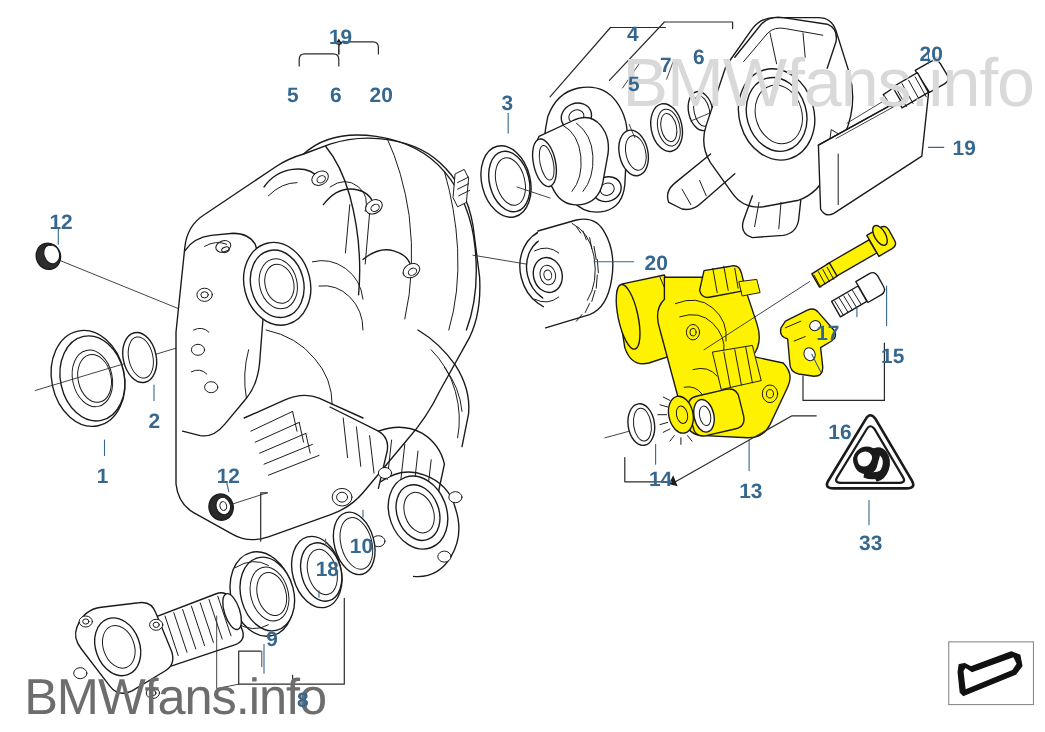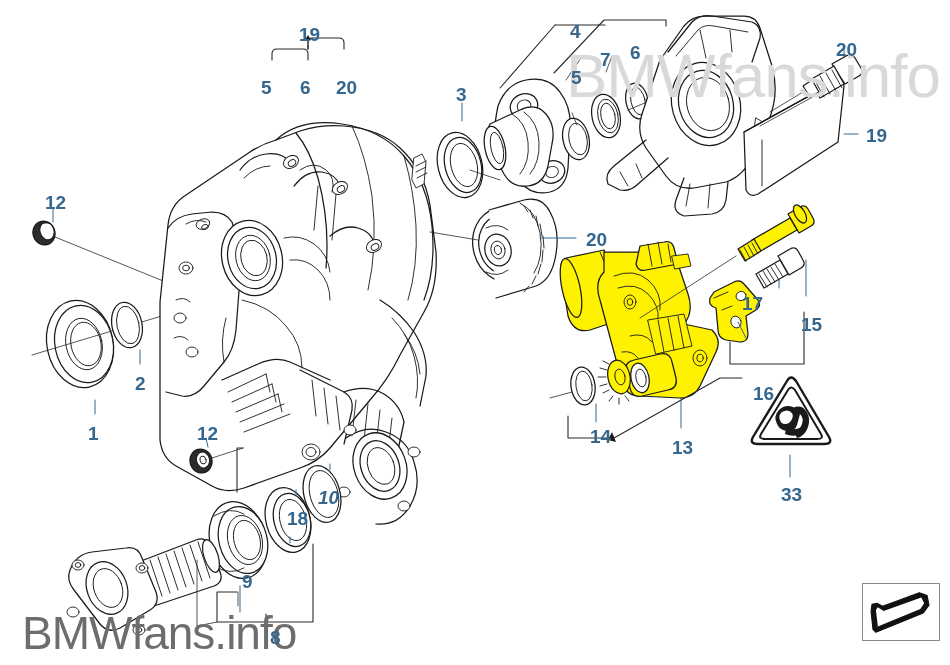--- a/index.html
+++ b/index.html
@@ -454,19 +454,19 @@
       <div class="callout" style="left: 586px; top: 230px;">20</div>
       <div class="callout" style="left: 742px; top: 294px; text-align: right;">17</div>
       <div class="callout" style="left: 801px; top: 315px;">15</div>
       <div class="callout" style="left: 753px; top: 344px; margin-top: 40px;">16</div>
       <div class="callout" style="left: 135px; top: 374px;">2</div>
       <div class="callout" style="left: 88px; top: 424px;">1</div>
       <div class="callout" style="left: 590px; top: 427px;">14</div>
       <div class="callout" style="left: 672px; top: 438px;">13</div>
       <div class="callout" style="left: 197px; top: 424px;">12</div>
       <div class="callout" style="left: 781px; top: 485px;">33</div>
-      <div class="callout" style="left: 318px; top: 488px; font-style: italic;">10</div>
+      <div class="callout" style="left: 318px; top: 488px;">10</div>
       <div class="callout" style="left: 287px; top: 509px;">18</div>
       <div class="callout" style="left: 242px; top: 572px;">9</div>
       <div class="callout" style="left: 270px; top: 628px;">8</div>
     </div>
 
 </div>
 
 </body></html>

